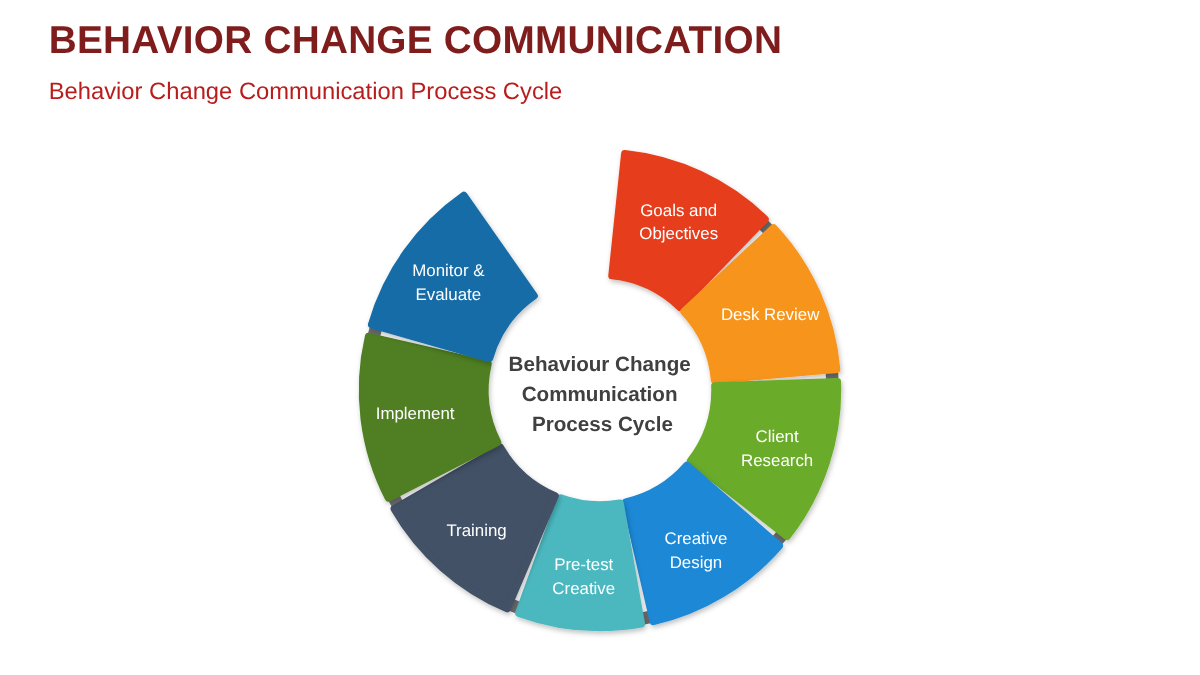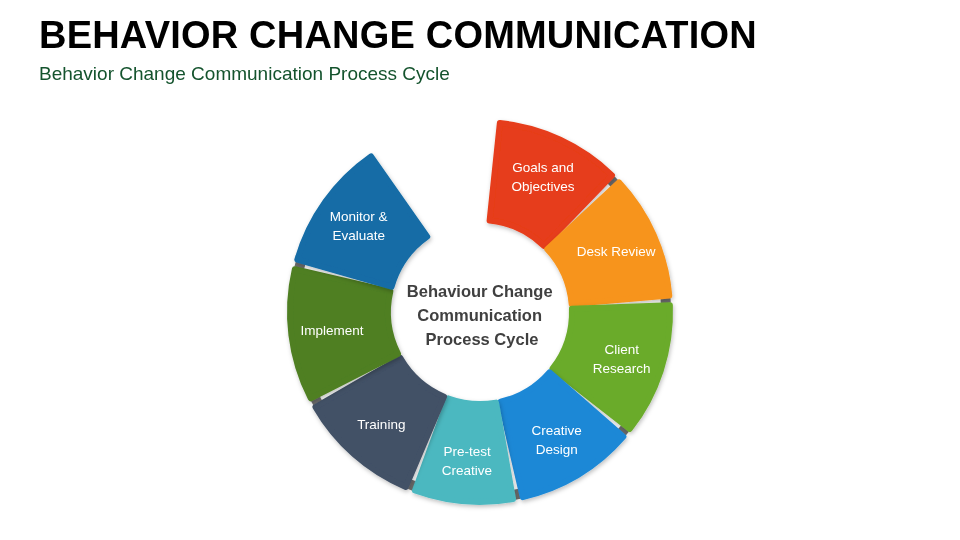--- a/index.html
+++ b/index.html
@@ -1,18 +1,18 @@
 <!DOCTYPE html>
 <html><head>
 <meta charset="utf-8">
 <style>
   html, body { margin:0; padding:0; }
   body { width:960px; height:540px; background:#ffffff; position:relative; overflow:hidden; font-family:"Liberation Sans", sans-serif; }
-  .title { position:absolute; left:39px; top:14px; font-size:38px; font-weight:bold; color:#000000; letter-spacing:0.2px; font-family:"Liberation Sans", sans-serif; }
-  .subtitle { position:absolute; left:39px; top:63px; font-size:19px; color:#14532d; font-family:"Liberation Sans", sans-serif; }
+  .title { position:absolute; left:39px; top:14px; font-size:31px; font-weight:bold; color:#7f1d1d; letter-spacing:0.2px; font-family:"Liberation Sans", sans-serif; }
+  .subtitle { position:absolute; left:39px; top:63px; font-size:19px; color:#b91c1c; font-family:"Liberation Sans", sans-serif; }
   svg { position:absolute; left:0; top:0; }
   .seg-label { font-family:"Liberation Sans", sans-serif; font-size:13.5px; fill:#ffffff; text-anchor:middle; }
   .center-label { font-family:"Liberation Sans", sans-serif; font-size:16.5px; font-weight:bold; fill:#404040; text-anchor:middle; }
 </style>
 </head>
 <body>
 
 <div class="title">BEHAVIOR CHANGE COMMUNICATION</div>
 <div class="subtitle">Behavior Change Communication Process Cycle</div>
 

